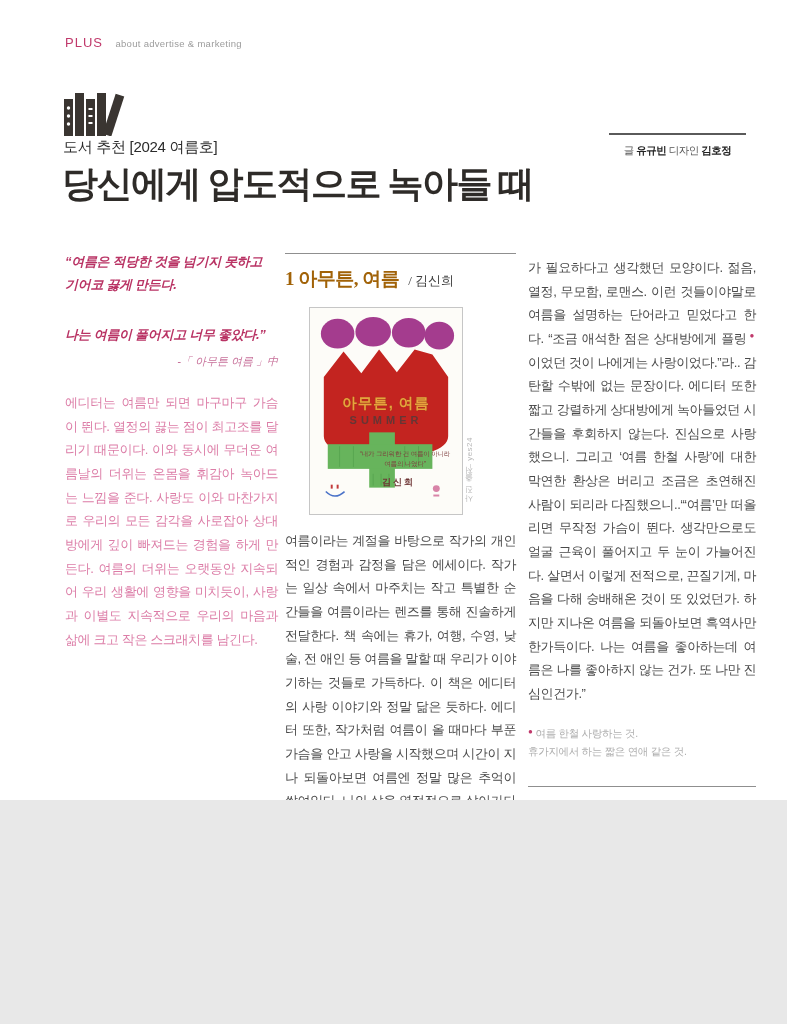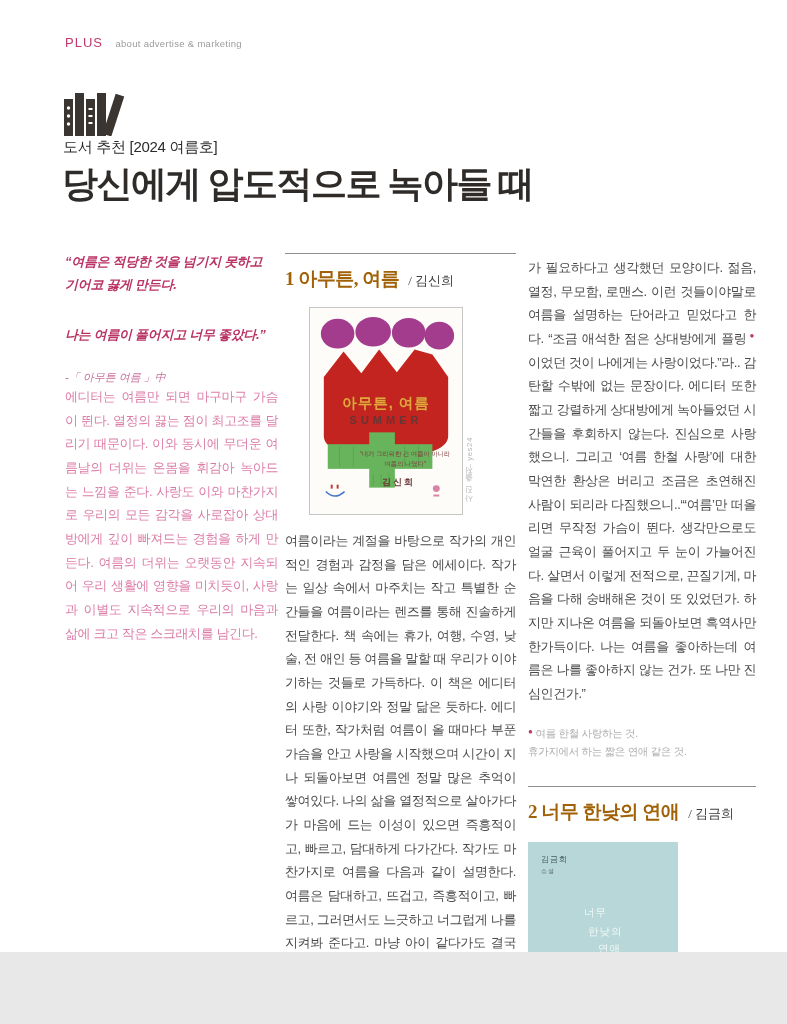--- a/index.html
+++ b/index.html
@@ -1,18 +1,18 @@
 <!DOCTYPE html>
 <html><head>
 <meta charset="utf-8">
 <style>
   * { box-sizing: border-box; margin: 0; padding: 0; }
   body { background: #e8e8e8; font-family: "Liberation Sans", sans-serif; }
   .page {
-    position: relative; width: 787px; height: 952px;
+    position: relative; width: 787px; height: 800px;
     background: #ffffff; margin: 0 auto; overflow: hidden;
     font-family: "Liberation Sans", sans-serif;
   }
 
   
   .masthead { position: absolute; left: 65px; top: 33px; }
   .masthead .plus { color: #c0396b; font-size: 13px; letter-spacing: 1px; font-weight: 400; }
   .masthead .sub { color: #9c9c9c; font-size: 9.5px; margin-left: 8px; letter-spacing: 0.3px; }
 
   .books-icon { position: absolute; left: 64px; top: 90px; width: 62px; height: 46px; }
@@ -31,23 +31,23 @@
   }
 
   
   .col { position: absolute; }
   .col-left  { left: 65px;  top: 250px; width: 213px; }
   .col-mid   { left: 285px; top: 253px; width: 231px; }
   .col-right { left: 528px; top: 256px; width: 228px; }
 
   .quote-p { color: #b93364; font-size: 13px; font-weight: bold; font-style: italic; line-height: 1.8; letter-spacing: -0.3px; }
   .quote-p.first { margin-bottom: 26px; }
-  .quote-src { margin-top: 24px; color: #c8719a; font-size: 11px; font-style: italic; }
-
-  .left-body { }
+  .quote-src { margin-top: 8px; color: #c8719a; font-size: 11px; font-style: italic; text-align: right; }
+
+  .left-body { margin-top: 22px; }
   .body-text { font-size: 13px; line-height: 1.82; text-align: justify; word-break: break-all; letter-spacing: -0.4px; }
   .pink-body { color: #dc7da7; }
   .gray-body { color: #4a4a4a; }
 
   .col-rule { width: 100%; height: 1px; background: #8f8f8f; }
 
   .book-heading { margin-top: 12px; font-family: "Liberation Serif", serif; }
   .book-heading .bh-title { font-size: 19px; color: #a16207; font-weight: 600; letter-spacing: -0.5px; }
   .book-heading .bh-author { font-size: 13px; color: #3c3c3c; margin-left: 5px; }
 
@@ -123,20 +123,29 @@
         <circle cx="4.5" cy="26" r="1.7"></circle>
         <circle cx="4.5" cy="34" r="1.7"></circle>
       <rect x="24.5" y="18" width="4" height="2"></rect>
         <rect x="24.5" y="25" width="4" height="2"></rect>
         <rect x="24.5" y="32" width="4" height="2"></rect>
     </g>
   </svg>
 
   <div class="section-label">도서 추천 [2024 여름호]</div>
 
+  <div class="credits">
+    <div class="credit-rule"></div>
+    <div class="credit-text">
+      <span>글</span>
+      <b>유규빈</b>
+      <span>디자인</span>
+      <b>김호정</b>
+    </div>
+  </div>
 
   <h1 class="main-title">당신에게 압도적으로 녹아들 때</h1>
 
   <div class="col col-left">
     <p class="quote-p first">“여름은 적당한 것을 넘기지 못하고 기어코 끓게 만든다.</p>
     <p class="quote-p">나는 여름이 풀어지고 너무 좋았다.”</p>
     <p class="quote-src">-「 아무튼 여름 」中</p>
     <div class="left-body">
       <p class="body-text pink-body">에디터는 여름만 되면 마구마구 가슴이 뛴다. 열정의 끓는 점이 최고조를 달리기 때문이다. 이와 동시에 무더운 여름날의 더위는 온몸을 휘감아 녹아드는 느낌을 준다. 사랑도 이와 마찬가지로 우리의 모든 감각을 사로잡아 상대방에게 깊이 빠져드는 경험을 하게 만든다. 여름의 더위는 오랫동안 지속되어 우리 생활에 영향을 미치듯이, 사랑과 이별도 지속적으로 우리의 마음과 삶에 크고 작은 스크래치를 남긴다.</p>
     </div>

